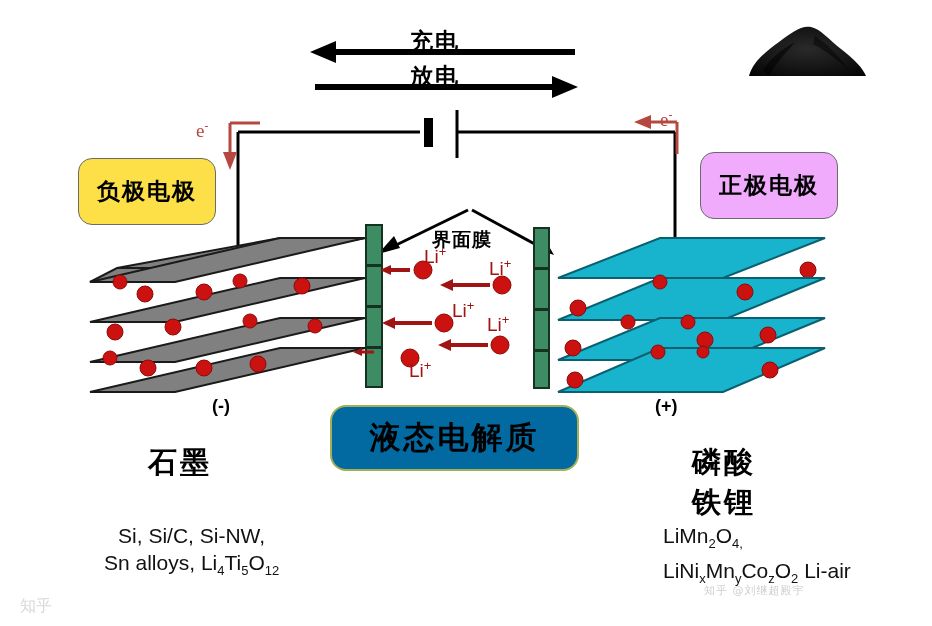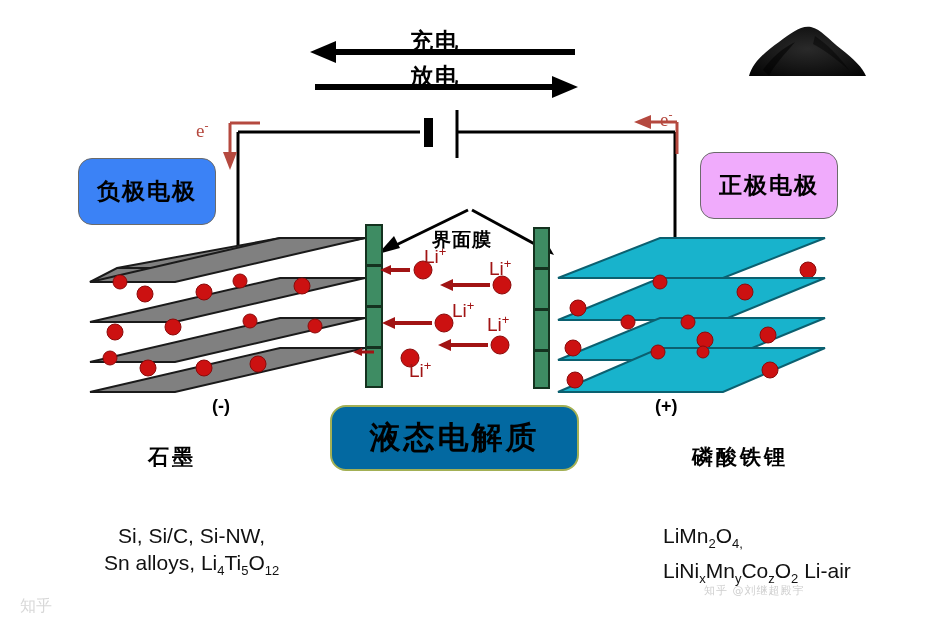--- a/index.html
+++ b/index.html
@@ -3,60 +3,60 @@
 <meta charset="utf-8">
 <style>
   html,body{margin:0;padding:0;}
   body{
     width:932px;height:626px;
     background:#ffffff;
     font-family:"Liberation Sans", sans-serif;
     overflow:hidden;
     position:relative;
   }
-  .stage{position:absolute;left:0;top:0;width:784px;height:626px;padding-left:43px;}
+  .stage{position:absolute;left:0;top:0;width:784px;height:626px;}
   .abs{position:absolute;}
 
   
   .cn-bold{
     font-family:"DejaVu Serif","Liberation Serif",serif;
     font-weight:bold;color:#000;
   }
   .lbl-charge{font-size:23px;letter-spacing:2px;}
   .lbl-discharge{font-size:23px;letter-spacing:2px;}
   .lbl-interface{font-size:19px;letter-spacing:1px;}
 
   .pill{
     border:1px solid #6b6b6b;
     border-radius:14px;
     display:flex;align-items:center;justify-content:center;
     font-family:"DejaVu Serif","Liberation Serif",serif;
     font-weight:bold;font-size:23px;color:#000;
     letter-spacing:2px;
   }
-  .pill-anode{background:#3b82f6;}
+  .pill-anode{background:#fde047;}
   .pill-cathode{background:#f0abfc;}
 
   .electrolyte-box{
     border:2px solid #a3b055;
     border-radius:16px;
     background:#0369a1;
     display:flex;align-items:center;justify-content:center;
     font-family:"DejaVu Serif","Liberation Serif",serif;
     font-weight:bold;font-size:31px;color:#000;
     letter-spacing:3px;
   }
 
   .polarity{
     font-family:"Liberation Sans",sans-serif;
     font-weight:bold;font-size:18px;color:#000;
   }
   .material-cn{
     font-family:"DejaVu Serif","Liberation Serif",serif;
-    font-weight:bold;font-size:21px;color:#000;letter-spacing:3px;
+    font-weight:bold;font-size:29px;color:#000;letter-spacing:3px;
   }
   .formula{
     font-family:"Liberation Sans",sans-serif;
     font-size:21px;color:#111;line-height:27px;white-space:nowrap;
   }
   .formula sub{font-size:13px;}
 
   .eminus{
     color:#b5493f;font-size:19px;
     font-family:"Liberation Serif",serif;

